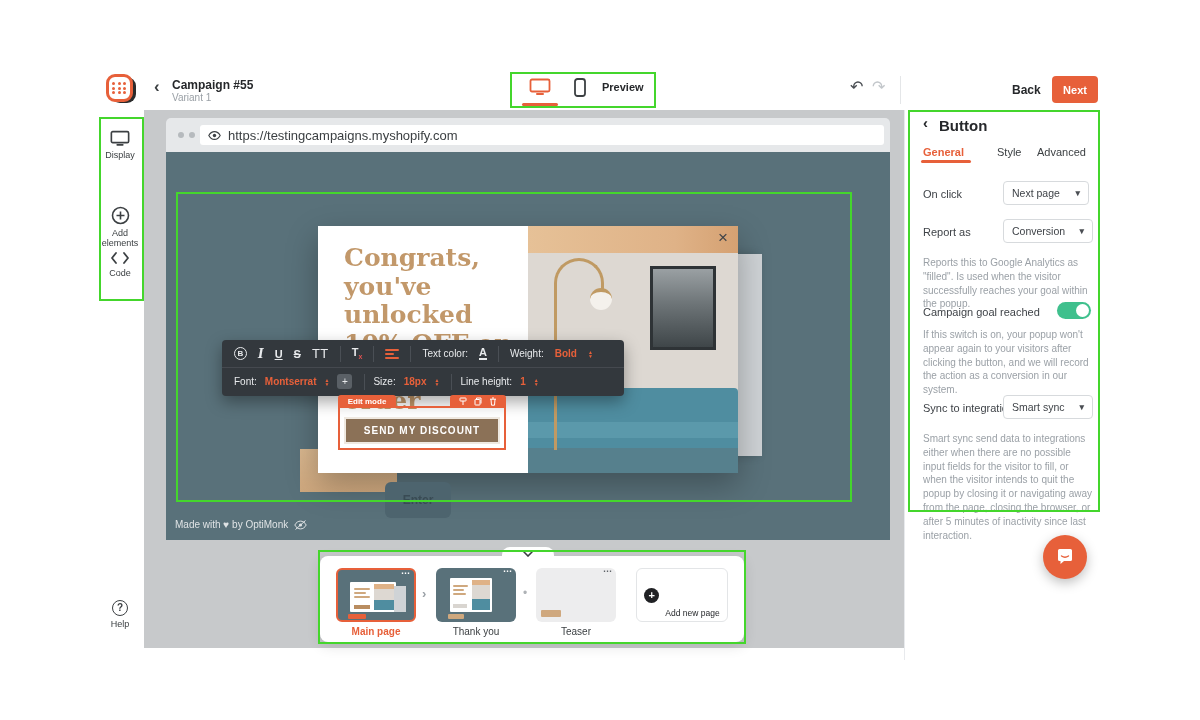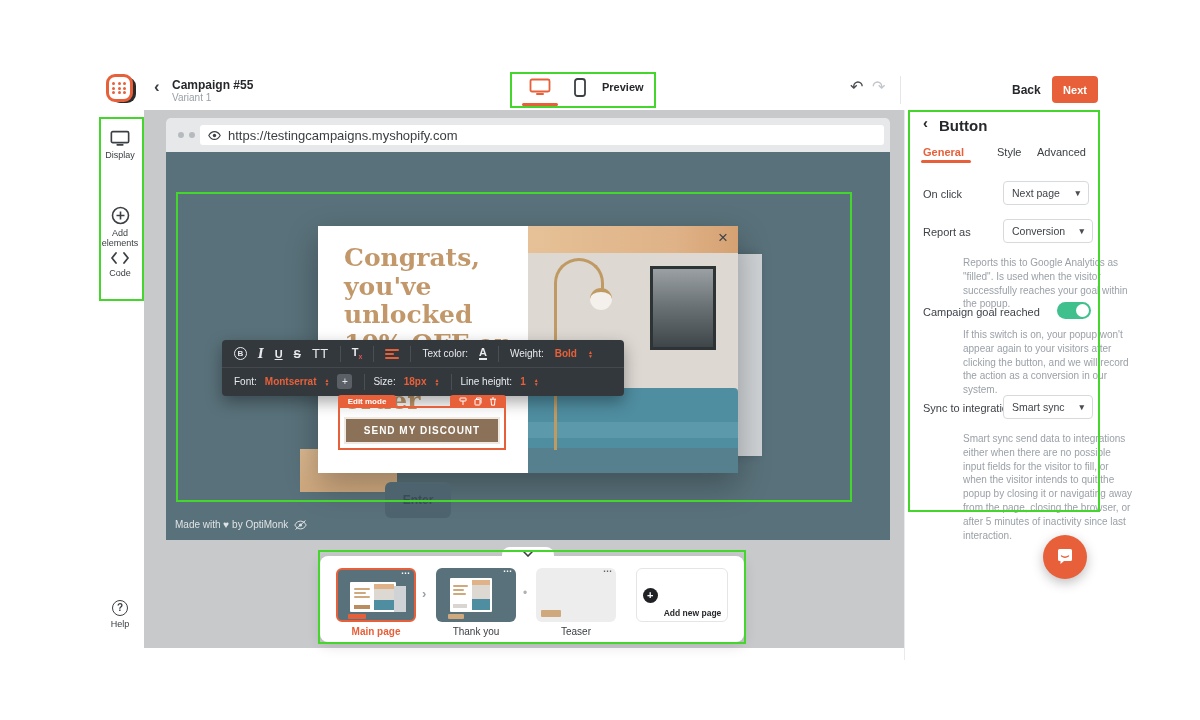--- a/index.html
+++ b/index.html
@@ -8,21 +8,21 @@
     --toggle:#3fc08d; --canvas:#c7c9cb; --chrome:#e6e8ea; --gold:#c2986a;
   }
   *{box-sizing:border-box; margin:0; padding:0;}
   body{font-family:"Liberation Sans",sans-serif; background:#fff; width:1200px; height:720px; position:relative; overflow:hidden;}
   .abs{position:absolute;}
   .anno{position:absolute; border:2px solid var(--anno); pointer-events:none; z-index:40;}
   .flex{display:flex; align-items:center;}
   .btn-next{background:var(--accent); color:#fff; border-radius:4px; font-size:11px; font-weight:bold; display:flex; align-items:center; justify-content:center;}
   .dropdown{background:#fff; border:1px solid #d7dadd; border-radius:4px; display:flex; align-items:center; justify-content:space-between; padding:0 8px; font-size:10.5px; color:#3f4348;}
   .dd-chev{font-size:9px; color:#4a4e53; font-weight:bold;}
-  .help-text{font-size:10px; color:#9ba1a7; line-height:1.38;margin-left:40px;}
+  .help-text{font-size:10px; color:#9ba1a7; line-height:1.38;}
   .panel-label{font-size:11px; color:#3f4348;}
   .tbar-divider{width:1px; height:16px; background:#4a4f55;}
   .tbar-txt{color:#e8eaec; font-size:10px;}
   .tbar-orange{color:var(--accent); font-size:10px; font-weight:bold;}
   .stepper{display:flex; flex-direction:column; line-height:4px; color:var(--accent); font-size:5px;}
   .thumb-label{font-size:10px; text-align:center; position:absolute; width:80px;}
   .mini-line{height:2px; background:#cfa87e; border-radius:1px; margin:2px 0;}
   .sidebar-item{position:absolute; width:48px; text-align:center; color:var(--dark);}
   .sidebar-item .cap{font-size:9px; line-height:1.15; display:block; margin-top:3px;}
   svg{display:block;}
@@ -264,21 +264,21 @@
   <span style="position:absolute; left:203px; top:30px; color:#aeb2b6; font-size:12px;">•</span>
 
   <div class="abs" style="left:216px; top:12px; width:80px; height:54px; background:#ededee; border-radius:6px; overflow:hidden;">
     <span style="position:absolute; right:4px; top:-2px; color:#5f6368; font-size:9px; font-weight:bold;">⋯</span>
     <div style="position:absolute; left:5px; bottom:5px; width:20px; height:7px; background:#cfa87e; border-radius:1px;"></div>
   </div>
   <div class="thumb-label" style="left:216px; top:70px; color:var(--dark);">Teaser</div>
 
   <div class="abs flex" style="left:316px; top:12px; width:92px; height:54px; background:#fff; border:1px solid #e3e5e7; border-radius:6px; justify-content:center; gap:6px;">
     <span style="width:15px; height:15px; background:#202124; color:#fff; border-radius:50%; display:inline-flex; align-items:center; justify-content:center; font-size:11px; font-weight:bold; line-height:0;">+</span>
-    <span style="font-size:8.5px; font-weight:bold; color:var(--title);margin-top:35px;">Add new page</span>
+    <span style="font-size:8.5px; font-weight:normal; color:var(--title);margin-top:35px;">Add new page</span>
   </div>
 </div>
 <div class="anno" style="left:318px; top:550px; width:428px; height:94px;"></div>
 
 <div class="abs" style="left:904px; top:110px; width:200px; height:550px; background:#fff; border-left:1px solid #e8eaed;">
 
   <span style="position:absolute; left:18px; top:4px; font-size:15px; font-weight:bold; color:var(--title);">‹</span>
   <span style="position:absolute; left:34px; top:7px; font-size:15px; font-weight:bold; color:var(--title);">Button</span>
 
   <span style="position:absolute; left:18px; top:36px; font-size:11px; font-weight:bold; color:var(--accent);">General</span>

